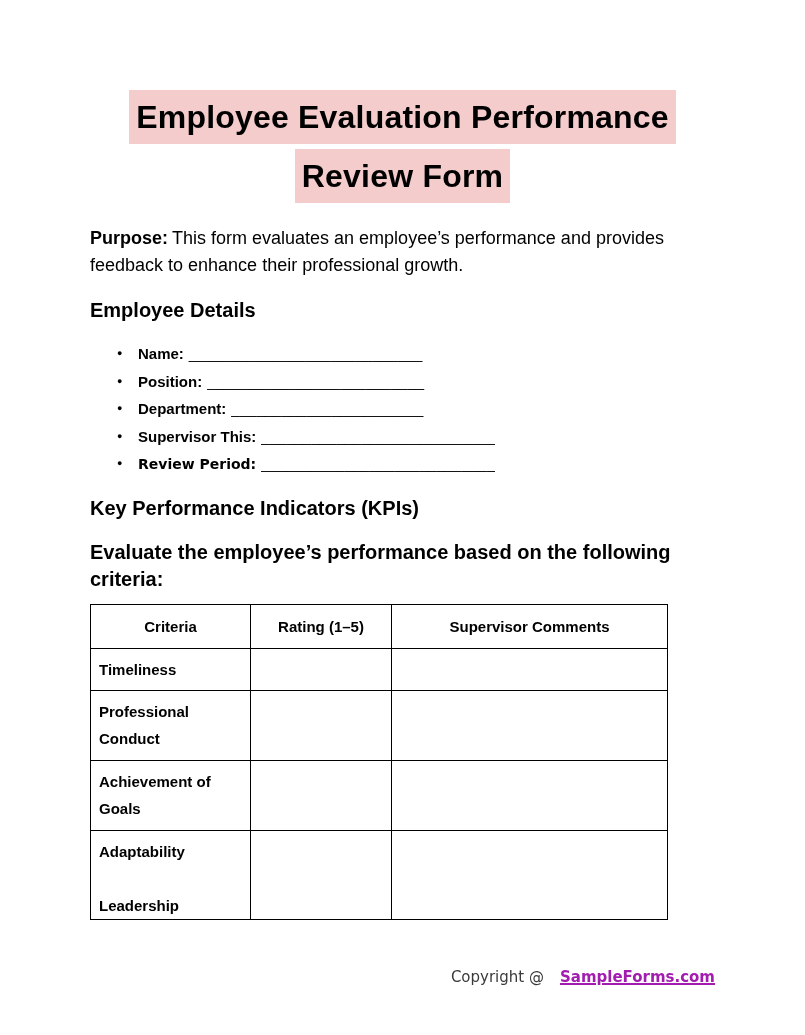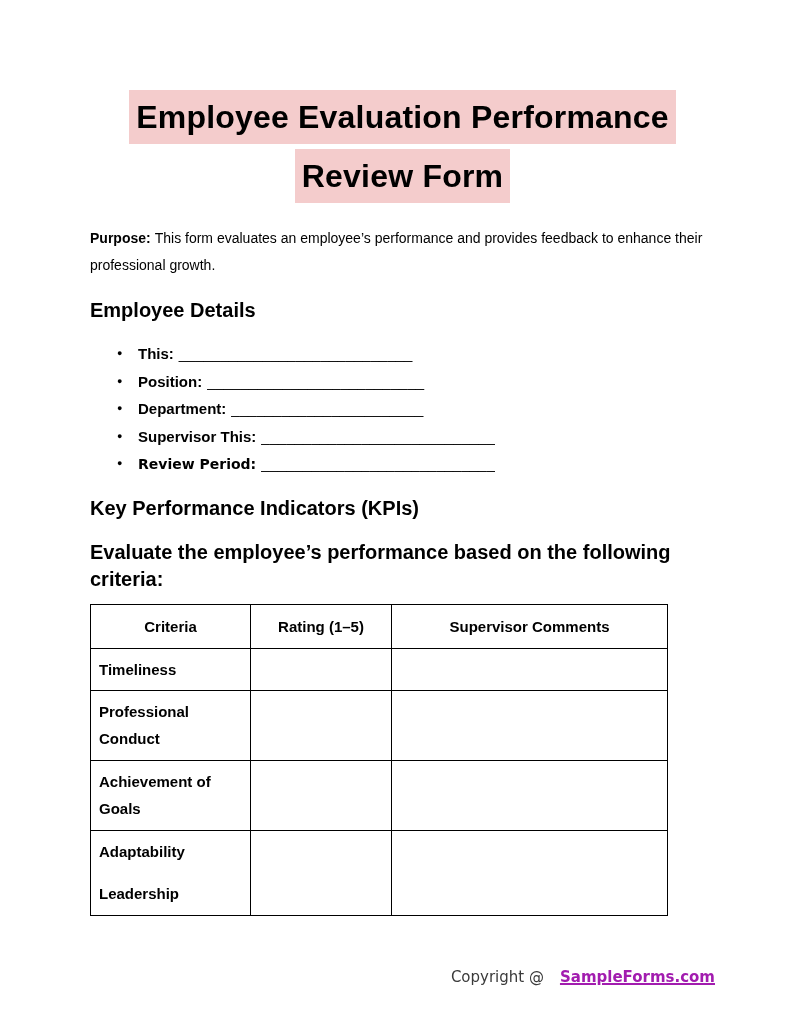--- a/index.html
+++ b/index.html
@@ -28,21 +28,21 @@
     letter-spacing: 0.2px;
   }
   .title .hl {
     background: #f4cccc;
     padding: 9px 7px;
     box-decoration-break: clone;
   }
   
   .body-text {
     margin: 0 0 18px 0;
-    font-size: 14px;
+    font-size: 18px;
     line-height: 27px;
   }
   .body-text .lead {
     font-weight: 700;
     margin-right: 4px;
   }
   .heading {
     margin: 0 0 16px 0;
     font-size: 20px;
     line-height: 27px;
@@ -101,21 +101,21 @@
   .kpi-table td {
     vertical-align: top;
     padding: 7px 6px 0 6px;
     line-height: 27px;
   }
   .kpi-table td.criteria { font-weight: 700; padding-left: 8px; }
   .kpi-table tr.r1 td { height: 34px; }
   .kpi-table tr.r2 td { height: 62px; }
   .kpi-table tr.r3 td { height: 62px; }
   .kpi-table tr.r4 td { height: 77px; }
-  .kpi-table .para2 { margin-top: 15px; }
+  .kpi-table .para2 { margin-top: 27px; }
   
   .footer {
     position: absolute;
     top: 968px;
     right: 90px;
     font-family: "DejaVu Sans", sans-serif;
     font-size: 15px;
     color: #3a3a3a;
     white-space: nowrap;
   }
@@ -140,21 +140,21 @@
 
   <p class="body-text">
     <span class="lead">Purpose:</span><span>This form evaluates an employee’s performance and provides feedback to enhance their professional growth.</span>
   </p>
 
   <p class="heading">Employee Details</p>
 
   <ul class="fields">
     <li>
       <span class="bullet">●</span>
-      <span class="fld">This:</span><span class="blank">____________________________</span>
+      <span class="fld">Name:</span><span class="blank">____________________________</span>
     </li>
     <li>
       <span class="bullet">●</span>
       <span class="fld">Position:</span><span class="blank">__________________________</span>
     </li>
     <li>
       <span class="bullet">●</span>
       <span class="fld">Department:</span><span class="blank">_______________________</span>
     </li>
     <li>

